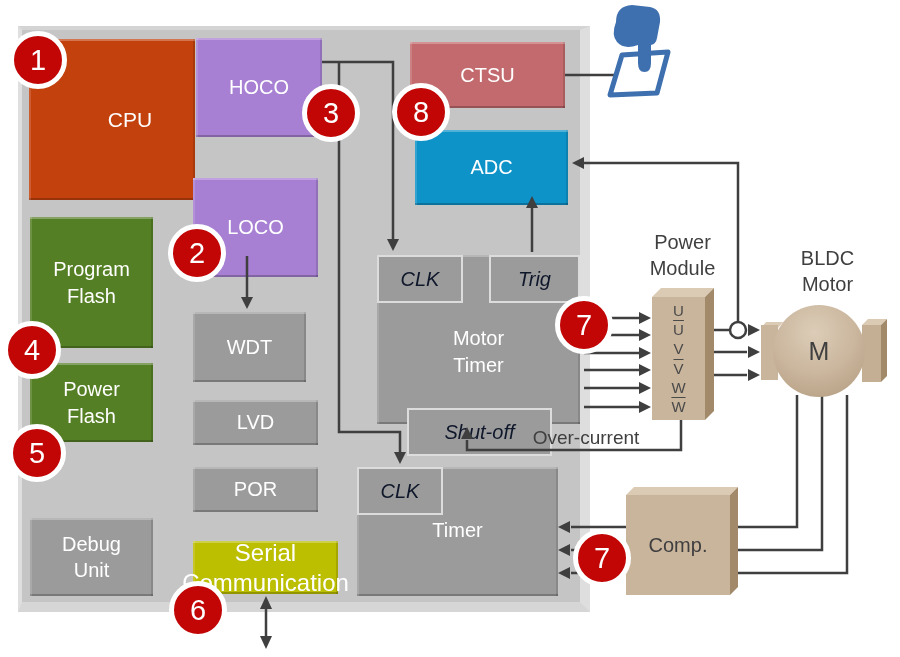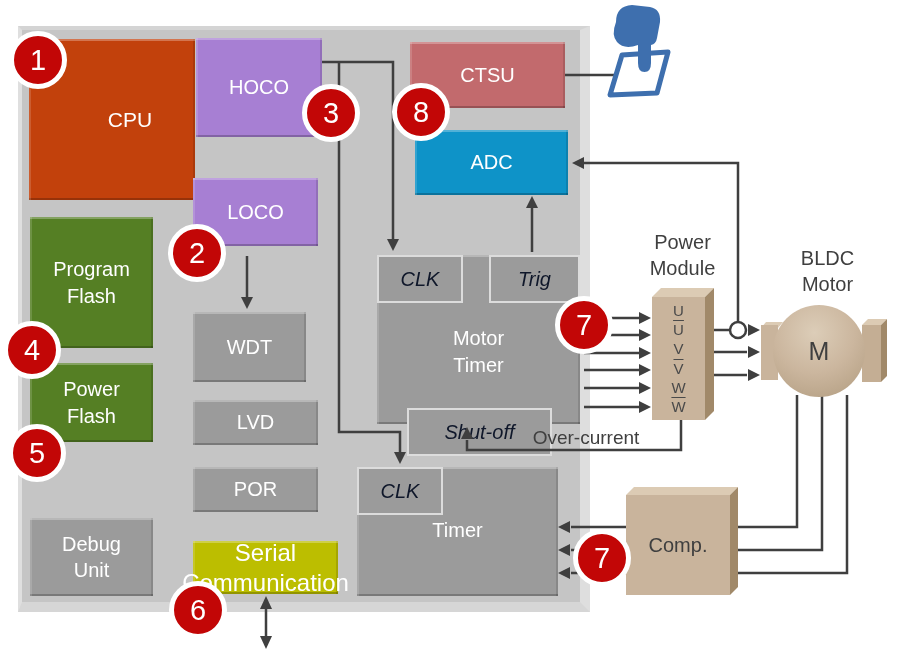--- a/index.html
+++ b/index.html
@@ -16,27 +16,27 @@
                   inset 0 -2px 0 rgba(0,0,0,.22), inset -2px 0 0 rgba(0,0,0,.12);z-index:2;}
   .c-blue{background:#c2410c;padding-left:36px;} .c-green{background:#557F24;} .c-ram{background:#D5A201;}
   .c-gray{background:#9B9B9B;} .c-purple{background:#A77FD3;} .c-serial{background:#BCBE00;}
   .c-ctsu{background:#C26A6D;} .c-adc{background:#0E93C8;}
   .b-cpu{left:29px;top:39px;width:130px;height:161px;font-size:21px;}
   .b-pflash{left:30px;top:217px;width:123px;height:131px;}
   .b-dflash{left:30px;top:363px;width:123px;height:79px;}
   .b-ram{left:30px;top:459px;width:125px;height:44px;}
   .b-debug{left:30px;top:518px;width:123px;height:78px;}
   .b-hoco{left:196px;top:38px;width:126px;height:99px;}
-  .b-loco{left:193px;top:178px;width:125px;height:68px;}
+  .b-loco{left:193px;top:178px;width:125px;height:99px;}
   .b-wdt{left:193px;top:312px;width:113px;height:70px;}
   .b-lvd{left:193px;top:400px;width:125px;height:45px;}
   .b-por{left:193px;top:467px;width:125px;height:45px;}
   .b-serial{left:193px;top:541px;width:145px;height:53px;font-size:24px;line-height:1.25;}
   .b-ctsu{left:410px;top:42px;width:155px;height:66px;}
-  .b-adc{left:415px;top:130px;width:153px;height:65px;}
+  .b-adc{left:415px;top:130px;width:153px;height:75px;}
   .b-mtimer{left:377px;top:255px;width:203px;height:169px;background:#9B9B9B;display:block;}
   .b-timer{left:357px;top:467px;width:201px;height:129px;background:#9B9B9B;display:block;}
   .sub{position:absolute;display:flex;align-items:center;justify-content:center;color:#0f172a;
        font-size:20px;background:#9B9B9B;border:2px solid #DCDCDC;box-sizing:border-box;font-style:italic;}
   .s-clk1{left:0;top:0;width:86px;height:48px;}
   .s-trig{left:112px;top:0;width:91px;height:48px;}
   .s-shut{left:30px;top:121px;width:145px;height:48px;margin-top:32px;}
   .s-clk2{left:0;top:0;width:86px;height:48px;}
   .inlabel{position:absolute;left:0;right:0;text-align:center;color:#fff;font-size:20px;
            line-height:1.35;white-space:pre-line;}

